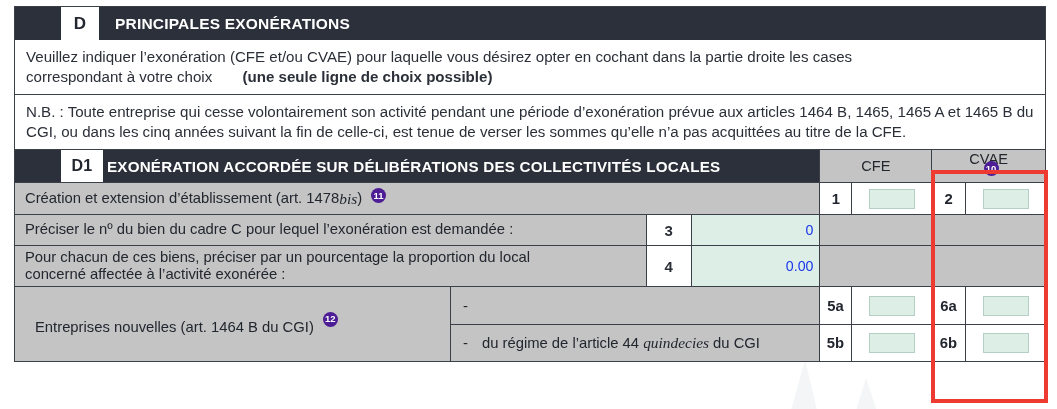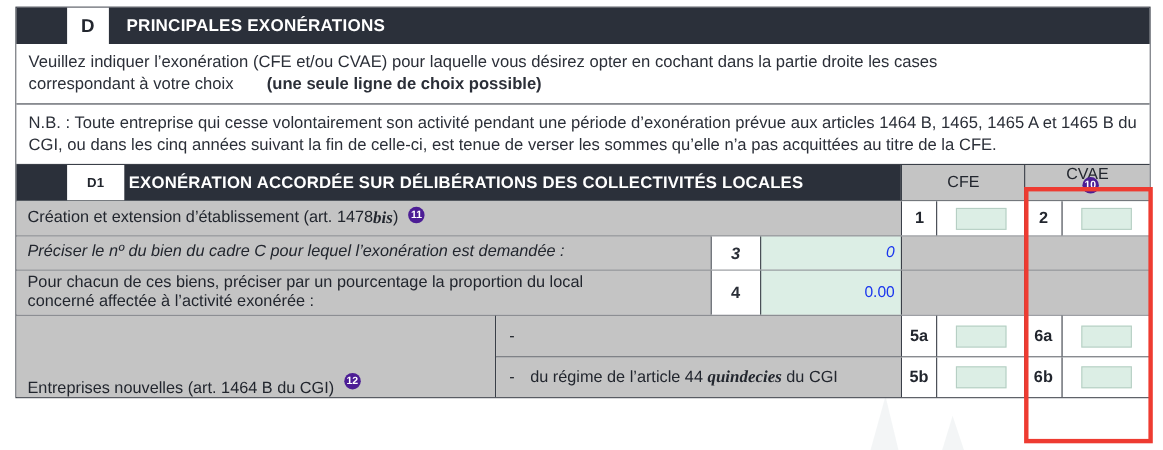--- a/index.html
+++ b/index.html
@@ -96,21 +96,21 @@
     box-sizing: border-box;
   }
   .d1dark {
     background: #2b303a;
     display: flex;
     align-items: stretch;
     width: 806px;
     box-sizing: border-box;
   }
   .d1dark .bar-spacer { width: 46px; }
-  .d1dark .bar-letter { width: 52px; font-size: 12px; }
+  .d1dark .bar-letter { width: 42px; font-size: 16px; }
   .d1dark .bar-title { font-size: 15.2px; padding-left: 4px; }
 
   .colhead {
     background: #c4c4c4;
     border-left: 1px solid #3a3f48;
     display: flex;
     align-items: center;
     justify-content: center;
     font-size: 14.6px;
     color: #22262e;
@@ -188,24 +188,24 @@
   .r34-green { width: 129px; }
   .r34-fill1 { width: 112px; }
   .r34-fill2 { width: 114px; }
 
   
   .en-wrap { display: flex; border-top: 1px solid #3a3f48; }
   .en-label {
     width: 438px;
     background: #c4c4c4;
     display: flex;
-    align-items: flex-end;
+    align-items: center;
     font-size: 14.8px;
     color: #22262e;
-    padding: 0 10px;
+    padding: 0 20px;
     box-sizing: border-box;
     border-right: 1px solid #3a3f48;
   }
   .en-right { flex: 1; display: flex; flex-direction: column; }
   .en-sub {
     display: flex;
     box-sizing: border-box;
     height: 37px;
   }
   .en-sub + .en-sub { border-top: 1px solid #3a3f48; }
@@ -222,21 +222,20 @@
   .en-sub-label .dash { margin-right: 14px; }
   .en-num  { width: 32px; }
   .en-chk  { width: 80px; }
   .en-num2 { width: 34px; }
   .en-chk2 { width: 80px; }
 
   .ital-serif {
     font-family: "Liberation Serif", serif;
     font-style: italic;
     font-size: 15.4px;
-    font-weight: bold;
   }
 
   
   .marker {
     display: inline-flex;
     align-items: center;
     justify-content: center;
     width: 15px;
     height: 15px;
     border-radius: 50%;
@@ -318,21 +317,21 @@
       <div class="cell numbox r1-num">1</div>
       <div class="cell chkcell r1-chk">
         <span class="chkbox"></span>
       </div>
       <div class="cell numbox r1-num2">2</div>
       <div class="cell chkcell r1-chk2">
         <span class="chkbox"></span>
       </div>
     </div>
 
-    <div class="row" style="height:31px;font-style:italic;">
+    <div class="row" style="height:31px;">
       <div class="cell label r34-label">Préciser le nº du bien du cadre C pour lequel l’exonération est demandée :</div>
       <div class="cell r34-num">3</div>
       <div class="cell greenfield r34-green">0</div>
       <div class="cell grayfill r34-fill1"></div>
       <div class="cell grayfill r34-fill2"></div>
     </div>
 
     <div class="row" style="height:41px;">
       <div class="cell label two-line r34-label">
         <div>

